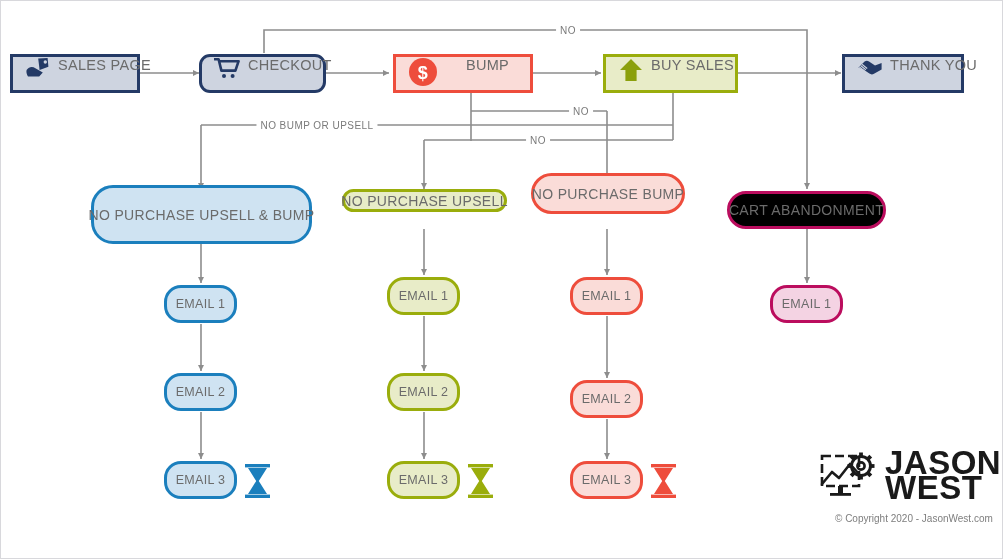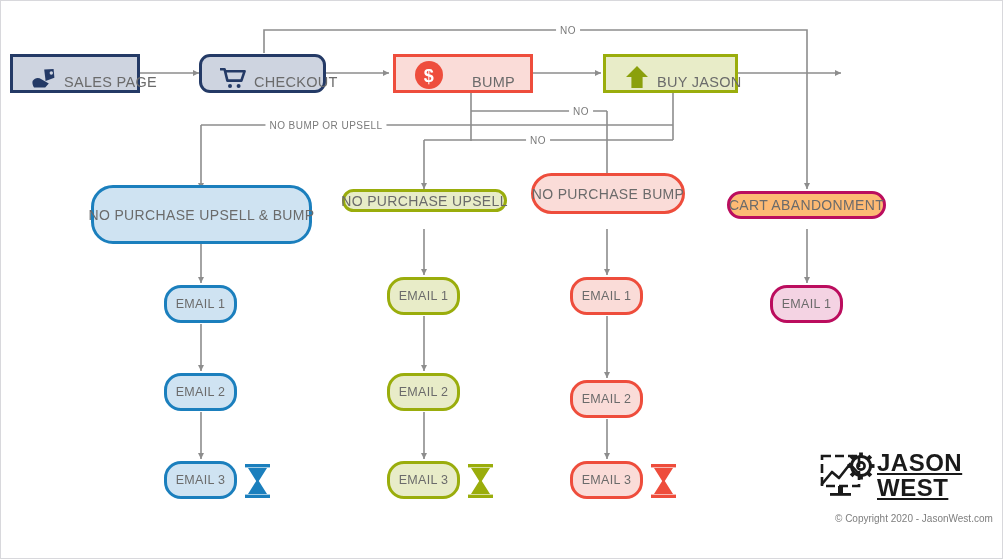--- a/index.html
+++ b/index.html
@@ -11,22 +11,22 @@
     border:1px solid #d8d8dc;
     box-sizing:border-box;
     overflow:hidden;
   }
   svg#wires{position:absolute;left:0;top:0;width:1003px;height:559px;}
 
   
   .proc{
     position:absolute;
     box-sizing:border-box;
-    display:flex;align-items:flex-end;
-    padding-left:18px;
+    display:flex;align-items:flex-start;
+    padding-left:12px;
     border-width:3px;border-style:solid;
     font-size:14.5px;letter-spacing:.3px;
     color:#6b6b6b;
     white-space:nowrap;
   }
   .proc .lbl{margin-left:7px;}
 
   
   .stage{
     position:absolute;
@@ -59,27 +59,27 @@
     padding:0 4px;
     white-space:nowrap;
     transform:translate(-50%,-50%);
   }
 
   .hourglass{position:absolute;}
 
   
   #logo{position:absolute;left:818px;top:449px;display:flex;align-items:center;}
   #logo .wordmark{
+    margin-left:8px;
     font-family:"Liberation Sans",sans-serif;
     font-weight:bold;
-    font-size:24px;
+    font-size:33px;
     line-height:25px;
     letter-spacing:.5px;
     color:#1a1a1a;
-    text-decoration:underline;
   }
   #copyright{
     position:absolute;left:834px;top:512px;
     font-size:10px;color:#7e7e7e;
     white-space:nowrap;
   }
   .ico{display:block;}
 </style>
 </head>
 <body>
@@ -126,21 +126,21 @@
 
       <path d="M606,228 L606,274" marker-end="url(#ah)"></path>
       <path d="M606,315 L606,377" marker-end="url(#ah)"></path>
       <path d="M606,418 L606,458" marker-end="url(#ah)"></path>
 
       <path d="M806,228 L806,282" marker-end="url(#ah)"></path>
     </g>
   </svg>
 
   <div class="wirelabel" style="left:567px;top:29px;">NO</div>
-  <div class="wirelabel" style="left:325px;top:124px;">NO BUMP OR UPSELL</div>
+  <div class="wirelabel" style="left:316px;top:124px;">NO BUMP OR UPSELL</div>
   <div class="wirelabel" style="left:580px;top:110px;">NO</div>
   <div class="wirelabel" style="left:537px;top:139px;">NO</div>
 
   <div class="proc" style="left:9px;top:53px;width:130px;height:39px;border-color:#243a66;background:#ced4e0;">
     <span>
       <svg class="ico" width="26" height="22" viewBox="0 0 26 22">
         <path d="M13.2 1.6 L22.6 1.0 L23.4 9.8 L14.6 13.0 Z" fill="#243a66"></path>
         <circle cx="20.3" cy="5.0" r="1.7" fill="#ced4e0"></circle>
         <path d="M1.6 13.0 C4.0 9.4 7.6 9.2 10.4 11.2 L17.8 15.5 L14.2 19.6 L3.0 19.6 C1.8 17.6 1.0 15.2 1.6 13.0 Z" fill="#243a66"></path>
       </svg>
@@ -168,37 +168,48 @@
     </span>
     <span class="lbl" style="margin-left:28px;">BUMP</span>
   </div>
 
   <div class="proc" style="left:602px;top:53px;width:135px;height:39px;border-color:#9aad0c;background:#e8ecc8;">
     <span>
       <svg class="ico" width="26" height="26" viewBox="0 0 26 26">
         <path d="M13 2 L24 13 L18.6 13 L18.6 24 L7.4 24 L7.4 13 L2 13 Z" fill="#8ba00c"></path>
       </svg>
     </span>
-    <span class="lbl">BUY JASON</span>
-  </div>
-
+    <span class="lbl">BUY SALES</span>
+  </div>
+
+  <div class="proc" style="left:841px;top:53px;width:122px;height:39px;border-color:#243a66;background:#ced4e0;">
+    <span>
+      <svg class="ico" width="26" height="20" viewBox="0 0 26 20">
+        <path d="M1.4 10.4 L7.6 4.6 C9.0 3.4 10.6 3.4 12.0 4.4 L18.0 8.4 L24.6 6.0 L24.6 12.6 L17.0 16.8 C15.4 17.7 13.8 17.6 12.4 16.6 L6.4 12.5 Z" fill="#243a66"></path>
+        <path d="M2.2 9.8 L7.4 14.0" stroke="#ced4e0" stroke-width="1.1"></path>
+        <path d="M3.6 8.5 L8.8 12.7" stroke="#ced4e0" stroke-width="1.1"></path>
+        <path d="M5.0 7.3 L10.2 11.5" stroke="#ced4e0" stroke-width="1.1"></path>
+      </svg>
+    </span>
+    <span class="lbl">THANK YOU</span>
+  </div>
 
   <div class="stage" style="left:90px;top:184px;width:221px;height:59px;border-color:#1b7fbd;background:#cfe3f2;">
     <span>NO PURCHASE UPSELL &amp; BUMP</span>
   </div>
 
   <div class="stage" style="left:341px;top:188px;width:165px;height:23px;border-color:#9aad0c;background:#e8ecc8;">
     <span>NO PURCHASE UPSELL</span>
   </div>
 
   <div class="stage" style="left:530px;top:172px;width:154px;height:41px;border-color:#ee4d3c;background:#fadcd8;">
     <span>NO PURCHASE BUMP</span>
   </div>
 
-  <div class="stage" style="left:726px;top:190px;width:159px;height:28px;border-color:#bb0d5e;background:#fdba74;">
+  <div class="stage" style="left:726px;top:190px;width:159px;height:38px;border-color:#bb0d5e;background:#000000;">
     <span>CART ABANDONMENT</span>
   </div>
 
   <div class="email" style="left:163px;top:284px;width:73px;height:38px;border-color:#1b7fbd;background:#cfe3f2;">
     <span>EMAIL 1</span>
   </div>
   <div class="email" style="left:163px;top:372px;width:73px;height:38px;border-color:#1b7fbd;background:#cfe3f2;">
     <span>EMAIL 2</span>
   </div>
   <div class="email" style="left:163px;top:460px;width:73px;height:38px;border-color:#1b7fbd;background:#cfe3f2;">

